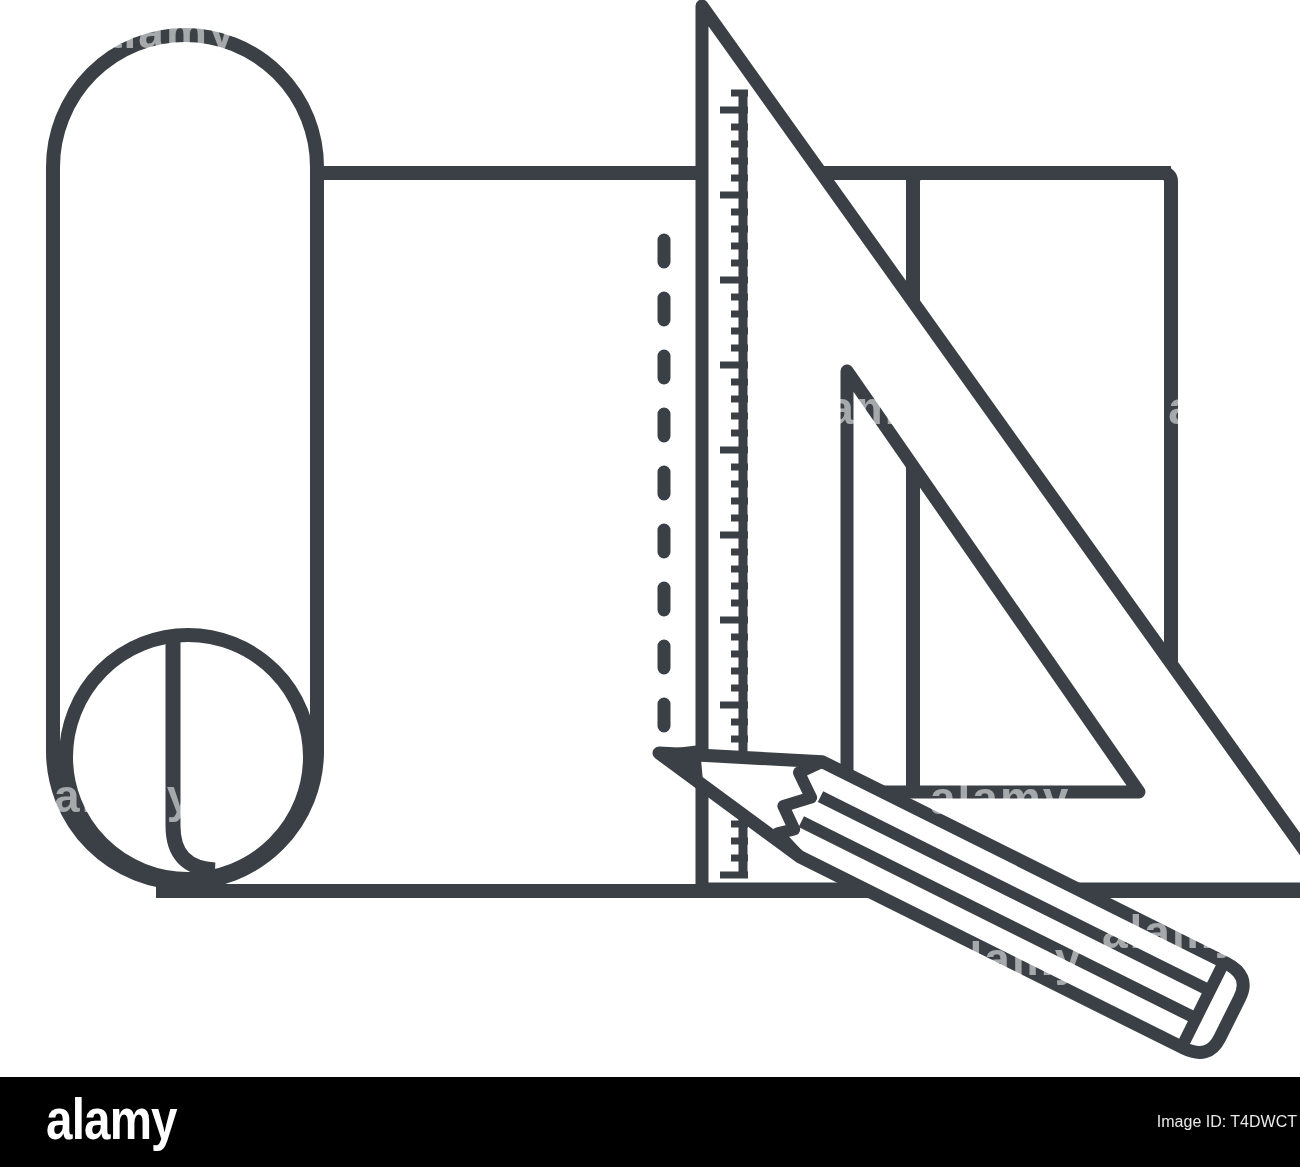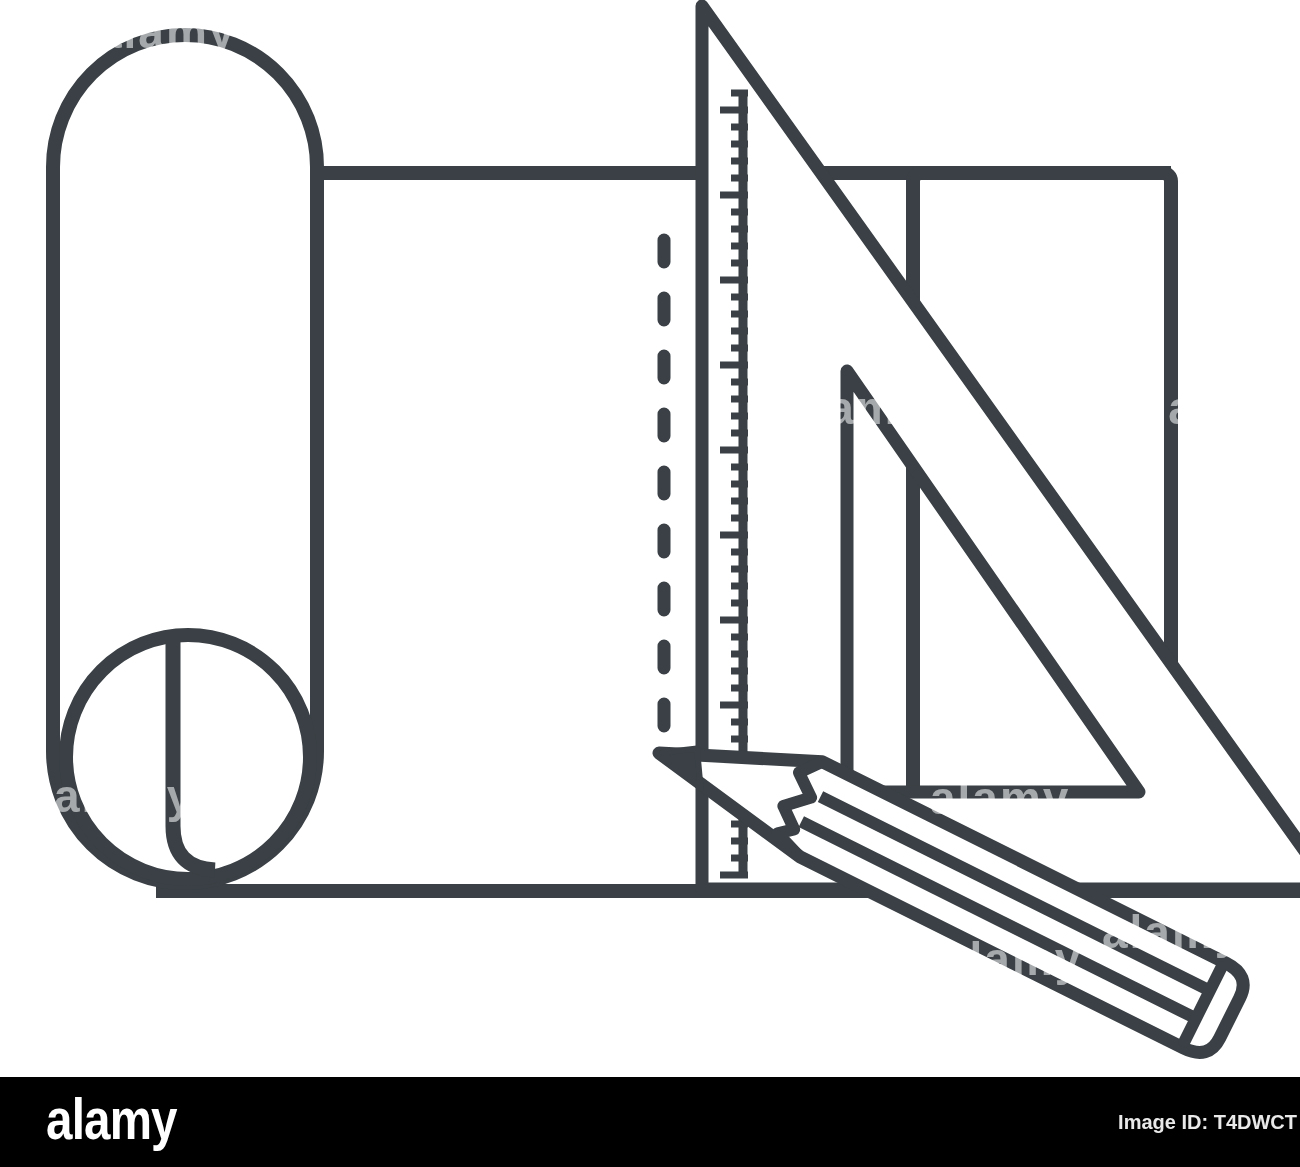--- a/index.html
+++ b/index.html
@@ -41,21 +41,21 @@
     letter-spacing:-1px;
     line-height:1;
     margin-top:-6px;
   }
   .footer-right{
     text-align:right;
     display:flex;flex-direction:column;gap:3px;
   }
   .footer-imageid{
     color:var(--imageid-text);
-    font-size:20px;font-weight:700;
+    font-size:16px;font-weight:400;
   }
   .footer-url{
     color:var(--footer-text);
     font-size:28px;font-weight:bold;
   }
 </style>
 </head>
 <body>
 
 <div class="stage">

